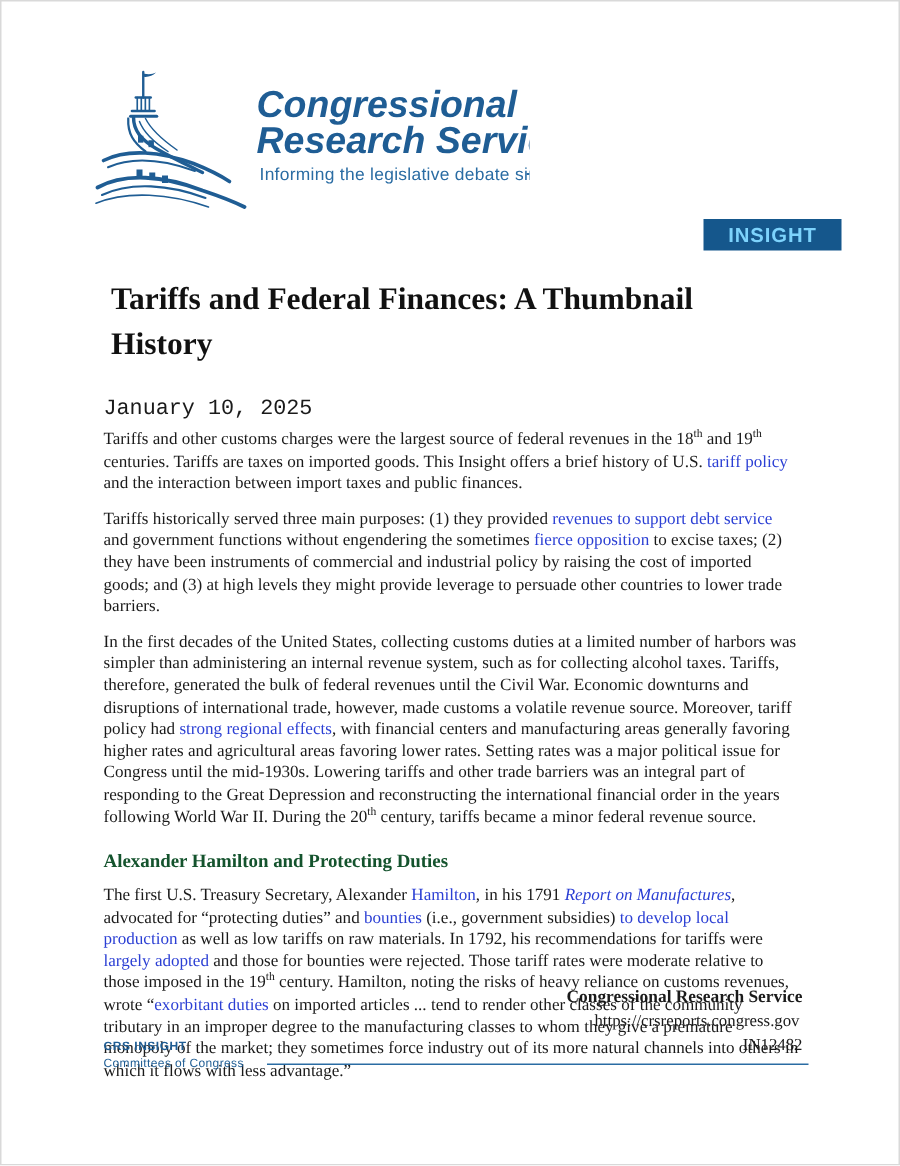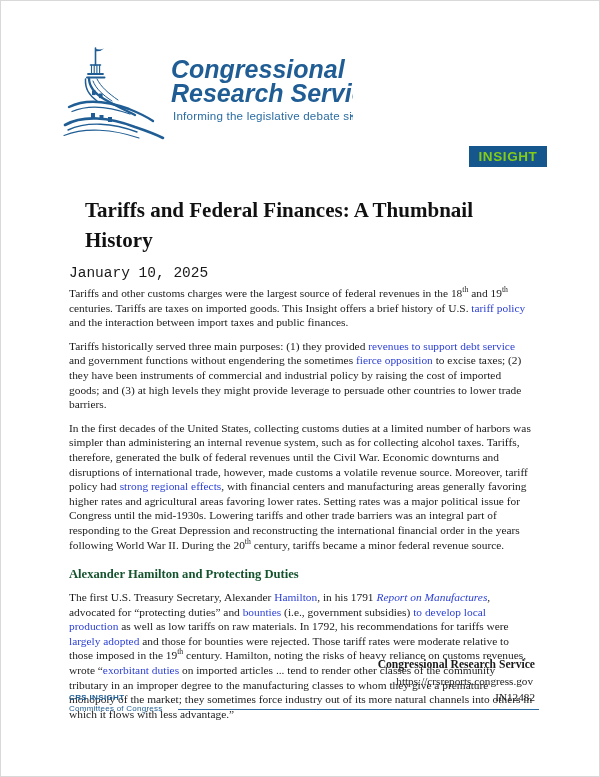--- a/index.html
+++ b/index.html
@@ -34,44 +34,44 @@
     top: 4px;
     width: 290px;
     height: 104px;
   }
   .logo-svg { display: block; }
 
   .insight-badge {
     position: absolute;
     left: 468px;
     top: 105px;
-    width: 78px;
+    width: 92px;
     height: 21px;
     background: #15578c;
-    color: #84cc16;
+    color: #7dd3fc;
     font-family: "Liberation Sans", sans-serif;
     font-weight: bold;
     font-size: 13.5px;
     letter-spacing: 0.6px;
     text-align: center;
     line-height: 21px;
   }
 
   
   .doc-title {
     position: absolute;
     left: 68px;
     top: 178px;
     width: 448px;
     font-family: "Liberation Serif", serif;
     font-weight: bold;
     font-size: 21px;
     line-height: 30px;
     color: #111111;
-    margin: 16px;
+    margin: 5px;
   }
 
   .doc-date {
     position: absolute;
     left: 68px;
     top: 264px;
     font-family: Liberation Mono, monospace;
     font-size: 14.5px;
     color: #1a1a1a;
   }

